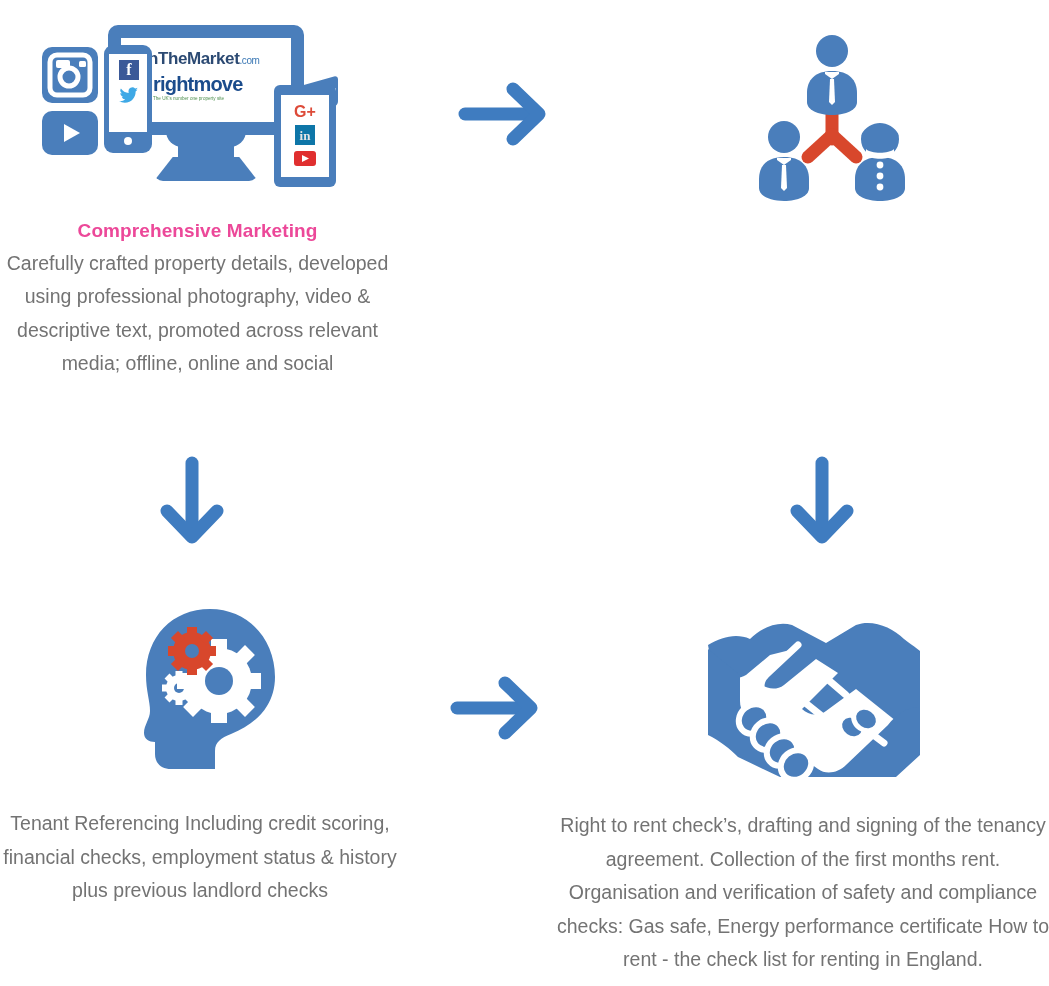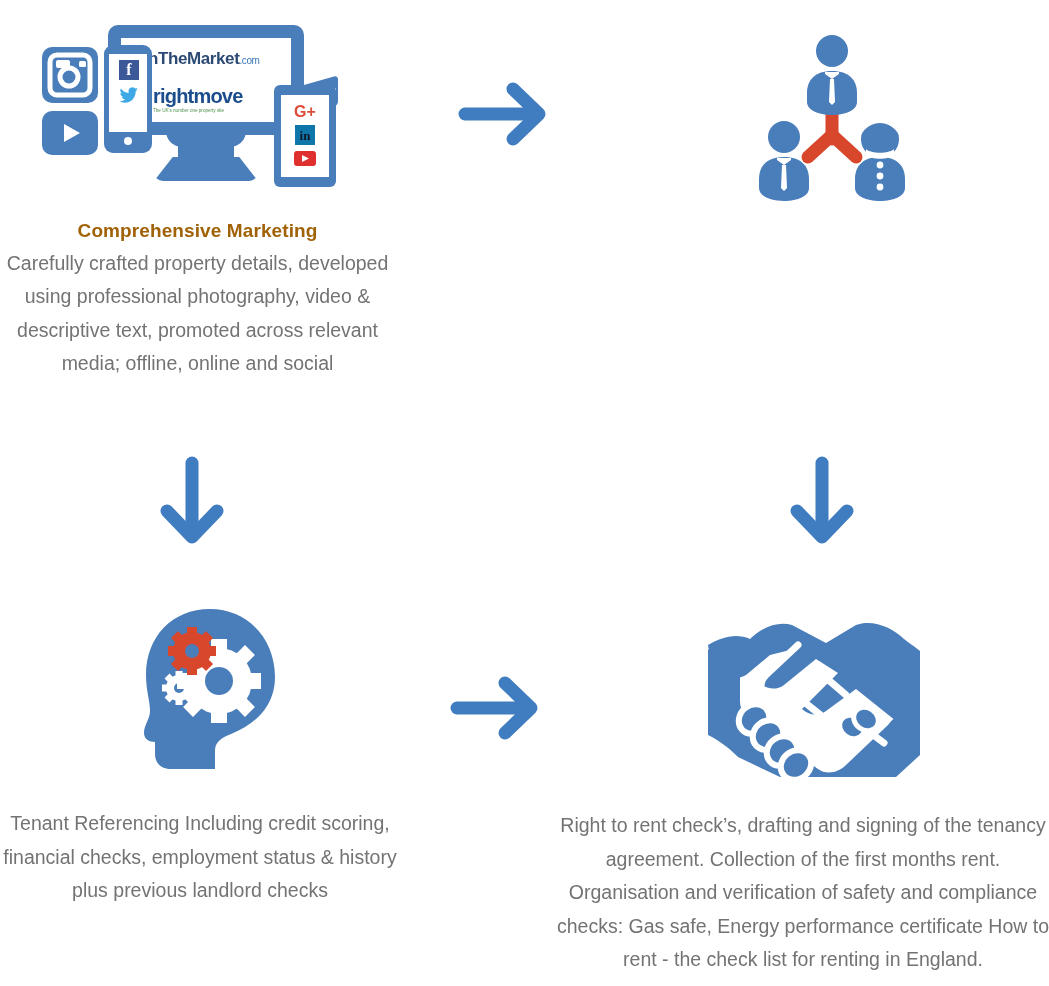--- a/index.html
+++ b/index.html
@@ -22,21 +22,21 @@
     width: 1049px;
     height: 986px;
     margin-top: 19px;
   }
 
   
   .panel {
     position: absolute;
   }
   .panel-title {
-    color: #a16207;
+    color: #ec4899;
     font-weight: bold;
     font-size: 19px;
     text-align: center;
     letter-spacing: 0.1px;
     margin: 0 0 4px 0;
     line-height: 1.25;
   }
   .panel-body {
     color: #737373;
     font-size: 19.5px;
@@ -172,31 +172,31 @@
     position: absolute; left: 9px; top: 32px;
     width: 22px; height: 18px; color: #3fa9e6; font-size: 17px;
   }
   .chip-gplus {
     position: absolute; left: 10px; top: 8px;
     width: 28px; height: 18px; color: #dd4b39; font-size: 16px;
   }
   .chip-li {
     position: absolute; left: 14px; top: 30px;
     width: 20px; height: 20px; background: #0e76a8;
-    color: #0f172a; font-size: 13px; font-family: "Liberation Serif", serif;
+    color: #e5e5e5; font-size: 13px; font-family: "Liberation Serif", serif;
   }
   .chip-yt-red {
     position: absolute; left: 13px; top: 56px;
     width: 22px; height: 15px; background: #e02f2f;
     border-radius: 3px; color: #fff; font-size: 8px;
   }
 
   .otm, .rm { position: absolute; }
   .otm { left: 14px; top: 12px; }
-  .rm  { left: 14px; top: 48px; }
+  .rm  { left: 14px; top: 36px; }
   .otm-text {
     font-size: 17px; font-weight: bold; color: #2c4a73;
     letter-spacing: -0.4px; line-height: 1;
     font-family: "Liberation Sans", sans-serif;
   }
   .otm-dotcom { font-size: 10px; color: #3b78b5; font-weight: normal; }
   .rm-text {
     font-size: 20px; font-weight: bold; color: #1b4c8c;
     letter-spacing: -0.8px; line-height: 1;
     font-family: "Liberation Sans", sans-serif;

